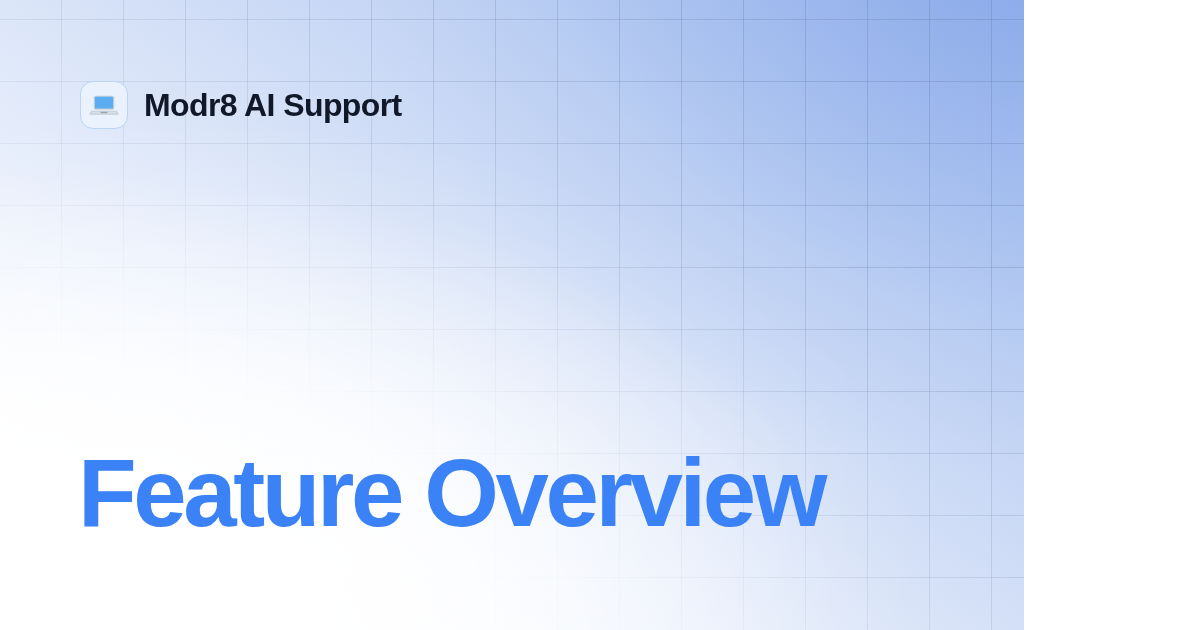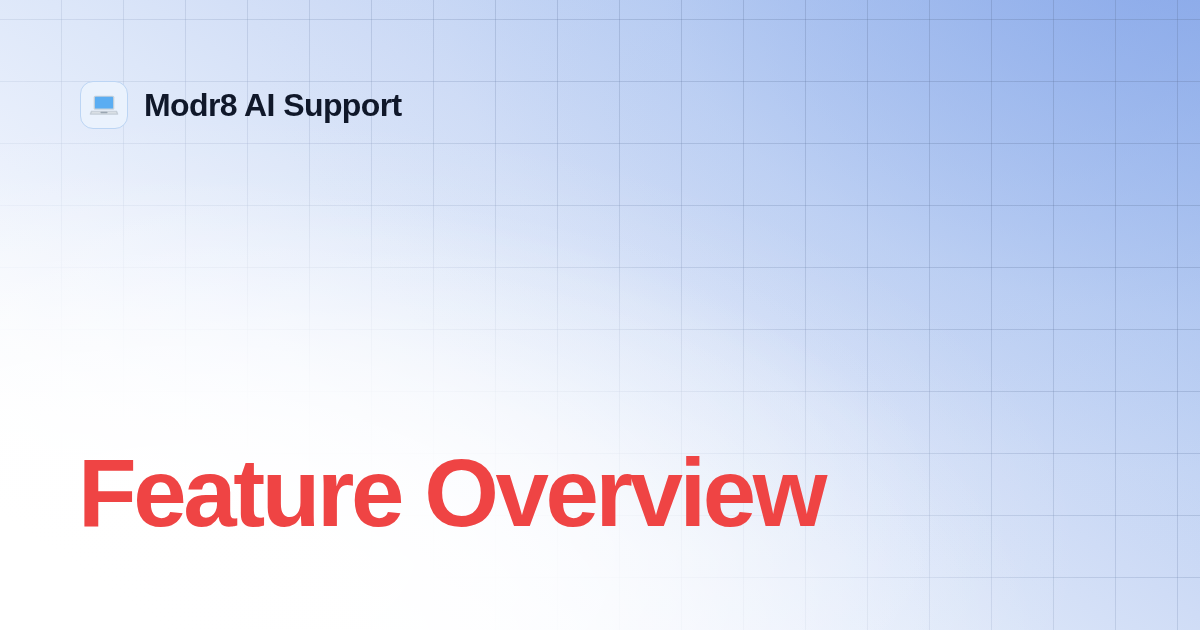--- a/index.html
+++ b/index.html
@@ -12,21 +12,21 @@
   }
 
   body {
     font-family:"Liberation Sans", sans-serif;
     background:#ffffff;
   }
 
   
   .card {
     position:relative;
-    width:1200px;
+    width:1024px;
     height:630px;
     overflow:hidden;
     background:#ffffff;
     padding-left:28px;
   }
 
   
   .bg-gradient {
     position:absolute;
     inset:0;
@@ -158,21 +158,21 @@
 
   
   .headline {
     position:absolute;
     left:78px;
     top:445px;
     font-size:96px;
     font-weight:bold;
     letter-spacing:-3.4px;
     line-height:1;
-    color:#ef4444;
+    color:#3b82f6;
     white-space:nowrap;
   }
 </style>
 </head>
 <body>
 
 <div class="card">
 
   <div class="bg-gradient"></div>
   <div class="bg-tint"></div>

